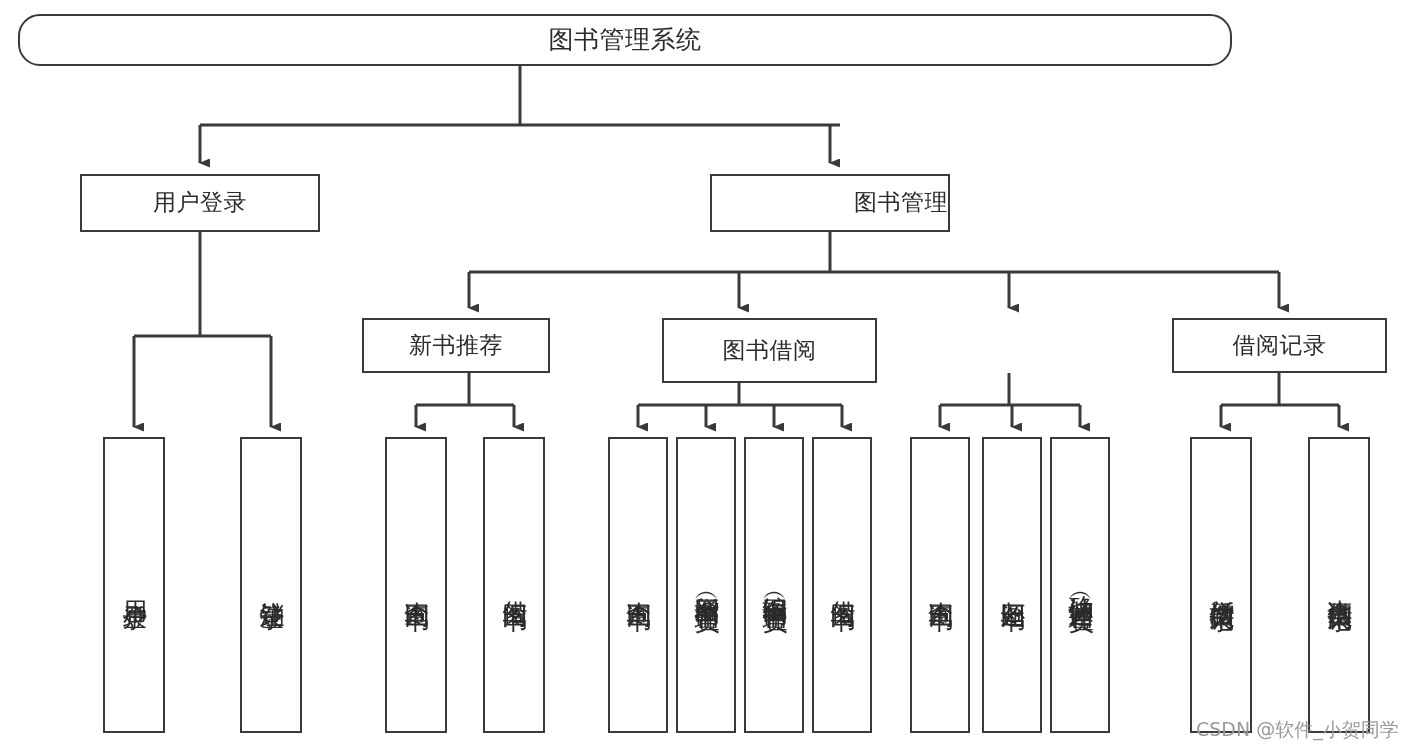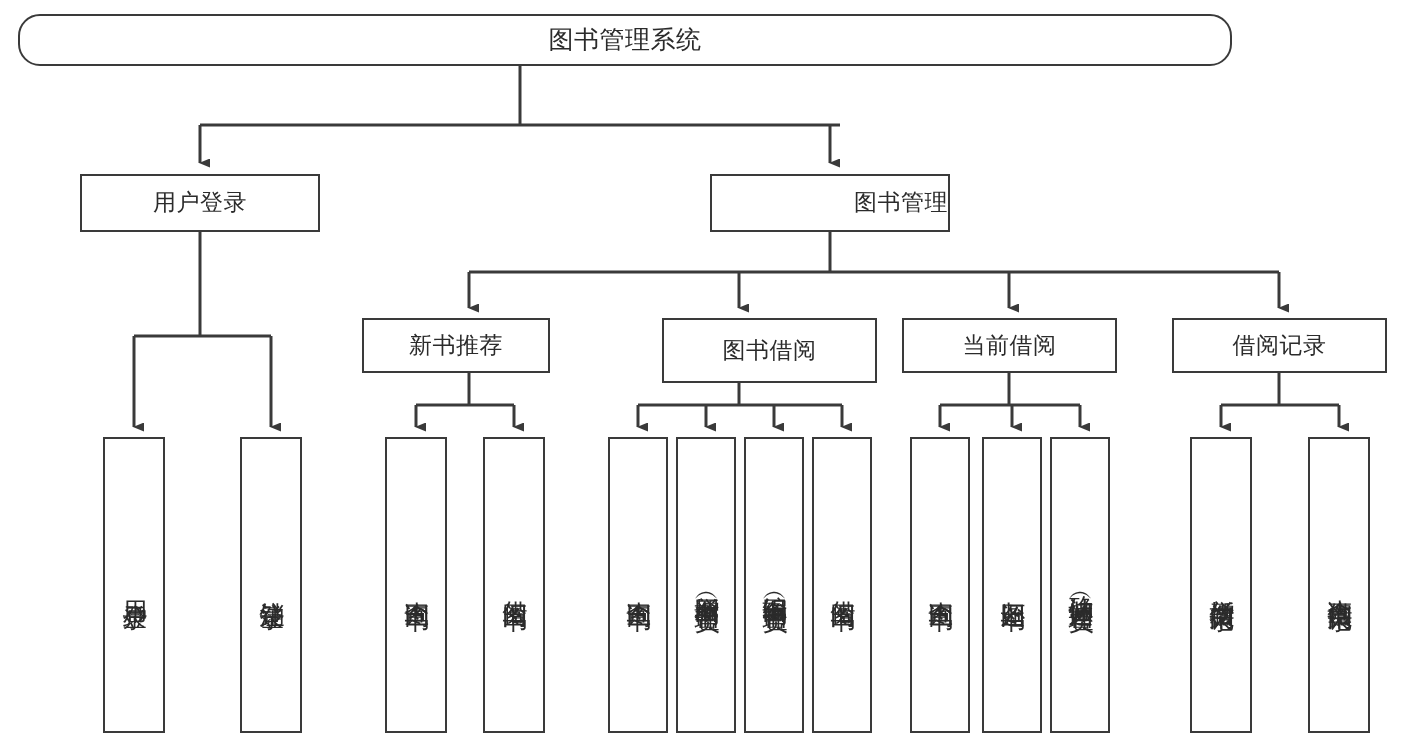--- a/index.html
+++ b/index.html
@@ -130,23 +130,20 @@
   <div class="node lvl2" style="left:710px; top:174px; width:240px; height:58px;justify-content:flex-end;">
     <span class="label">图书管理</span>
   </div>
 
   <div class="node lvl3" style="left:362px; top:318px; width:188px; height:55px;">
     <span class="label">新书推荐</span>
   </div>
   <div class="node lvl3" style="left:632px; top:318px; width:215px; height:65px;margin-left:30px;">
     <span class="label">图书借阅</span>
   </div>
-  <div class="node lvl3" style="left:902px; top:318px; width:215px; height:55px;">
-    <span class="label">当前借阅</span>
-  </div>
   <div class="node lvl3" style="left:1172px; top:318px; width:215px; height:55px;">
     <span class="label">借阅记录</span>
   </div>
 
   <div class="node leaf" style="left:103px; top:437px; width:62px; height:296px;">
     <span class="label">用户登录</span>
   </div>
   <div class="node leaf" style="left:240px; top:437px; width:62px; height:296px;">
     <span class="label">注销登录</span>
   </div>
@@ -181,14 +178,15 @@
     <span class="label">确认归还（管理员）</span>
   </div>
 
   <div class="node leaf" style="left:1190px; top:437px; width:62px; height:296px;">
     <span class="label">新增借阅记录</span>
   </div>
   <div class="node leaf" style="left:1308px; top:437px; width:62px; height:296px;">
     <span class="label">查询借阅记录</span>
   </div>
 
+  <div class="watermark" style="left:1196px; top:717px;">CSDN @软件_小贺同学</div>
 
 </div>
 
 </body></html>

